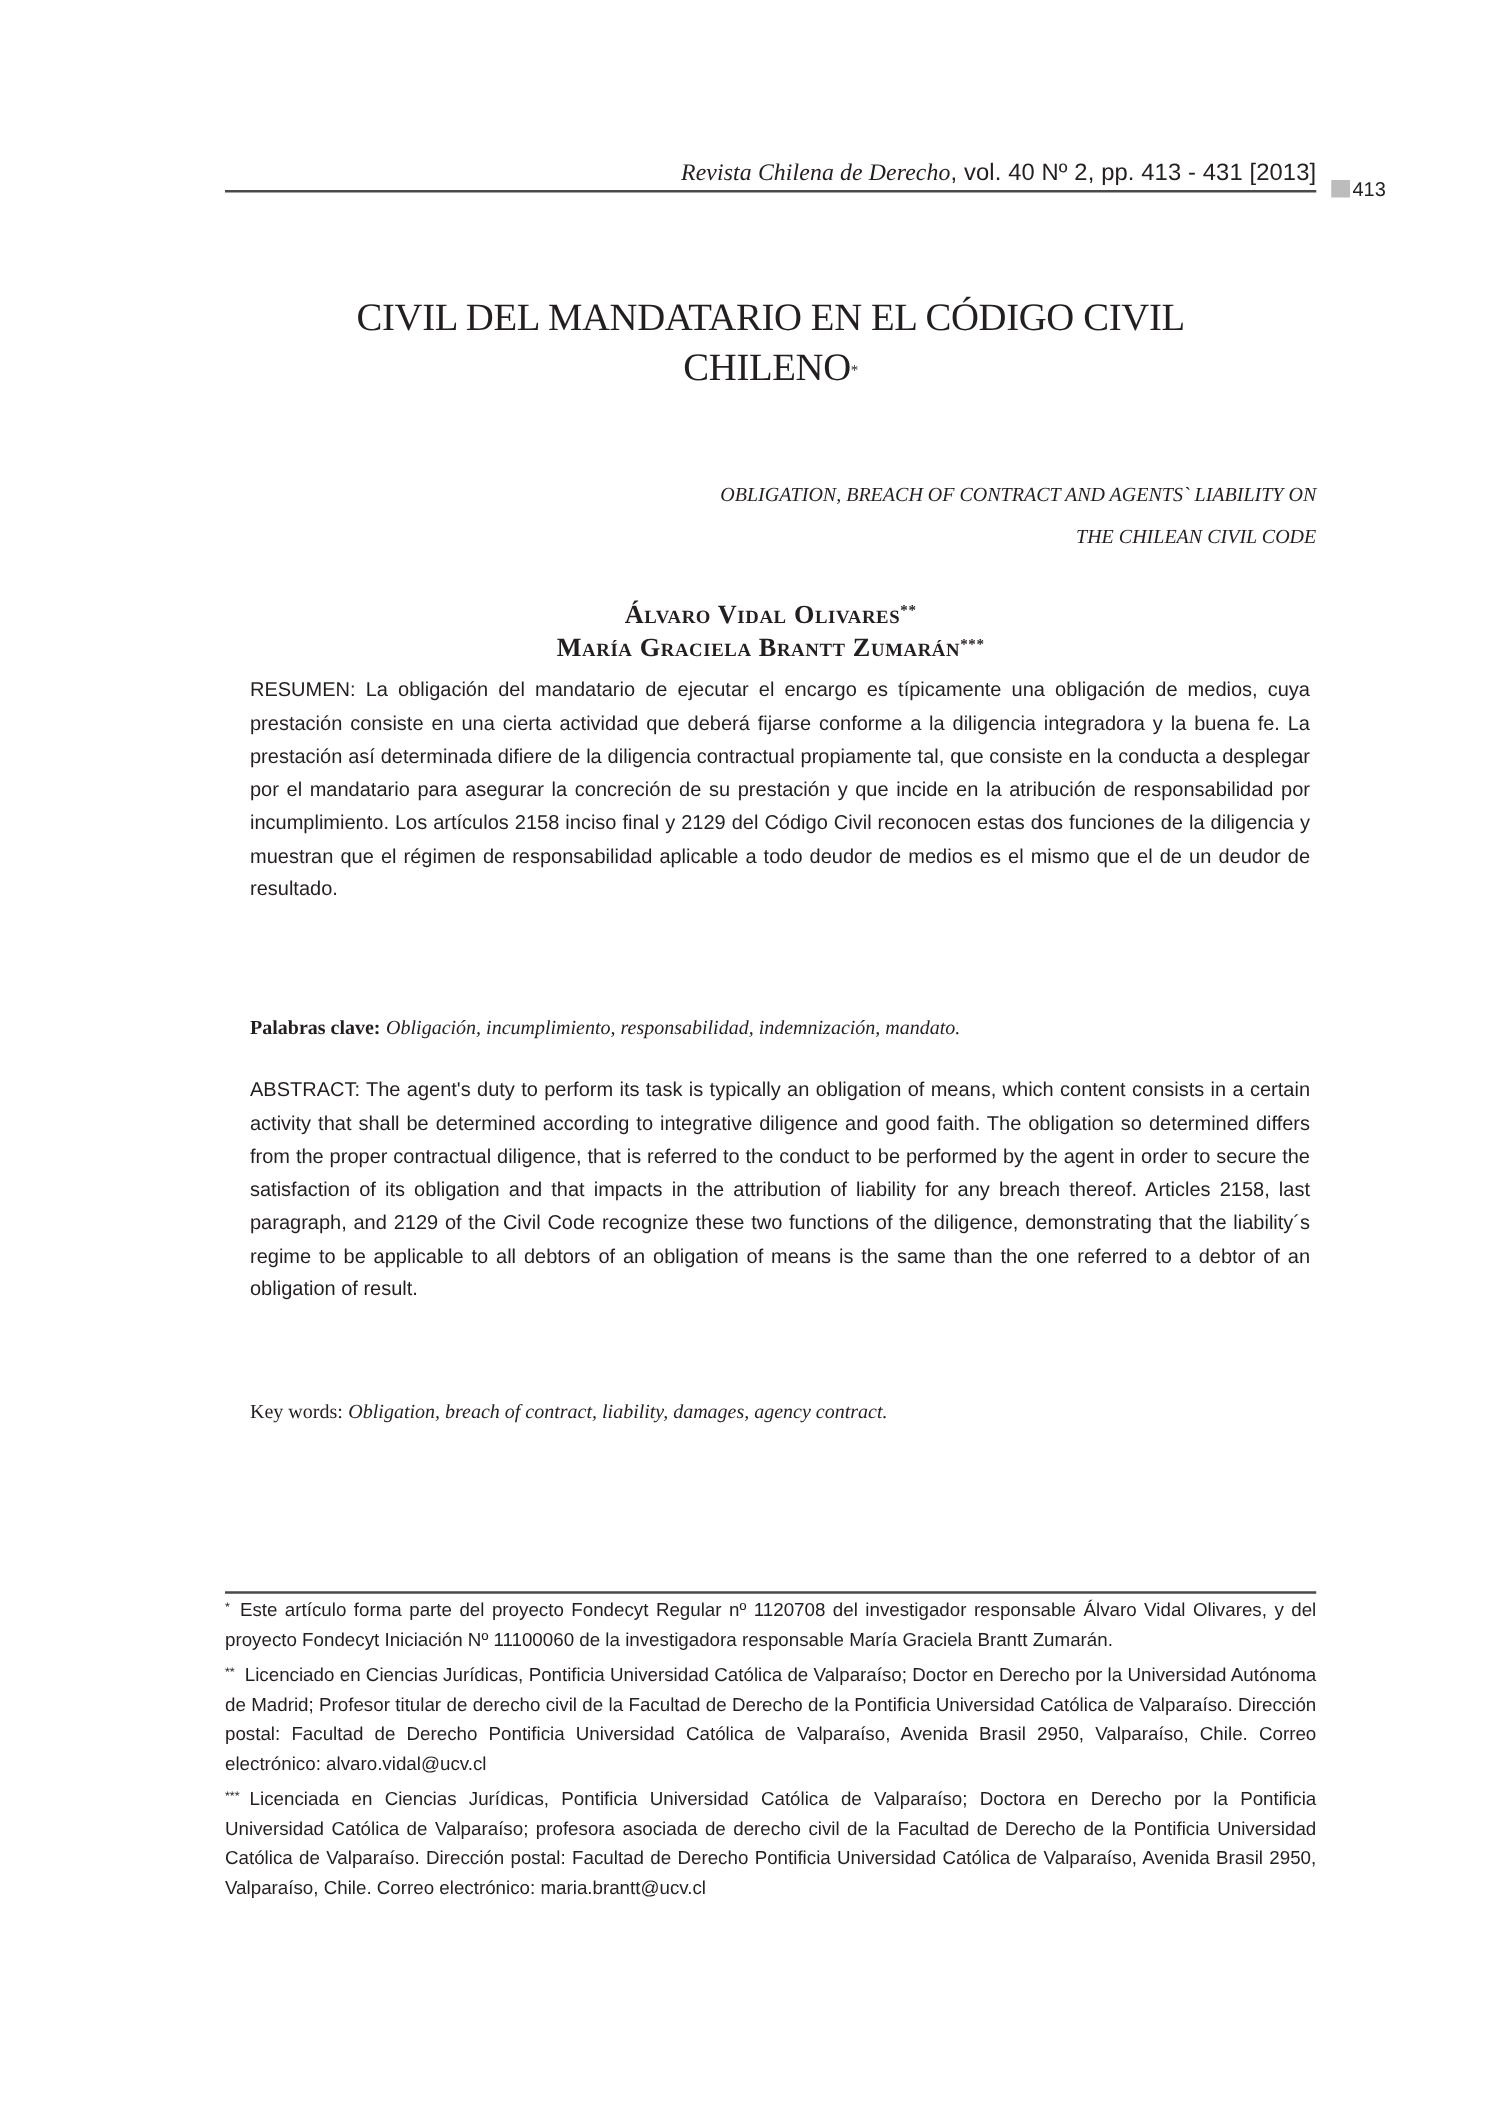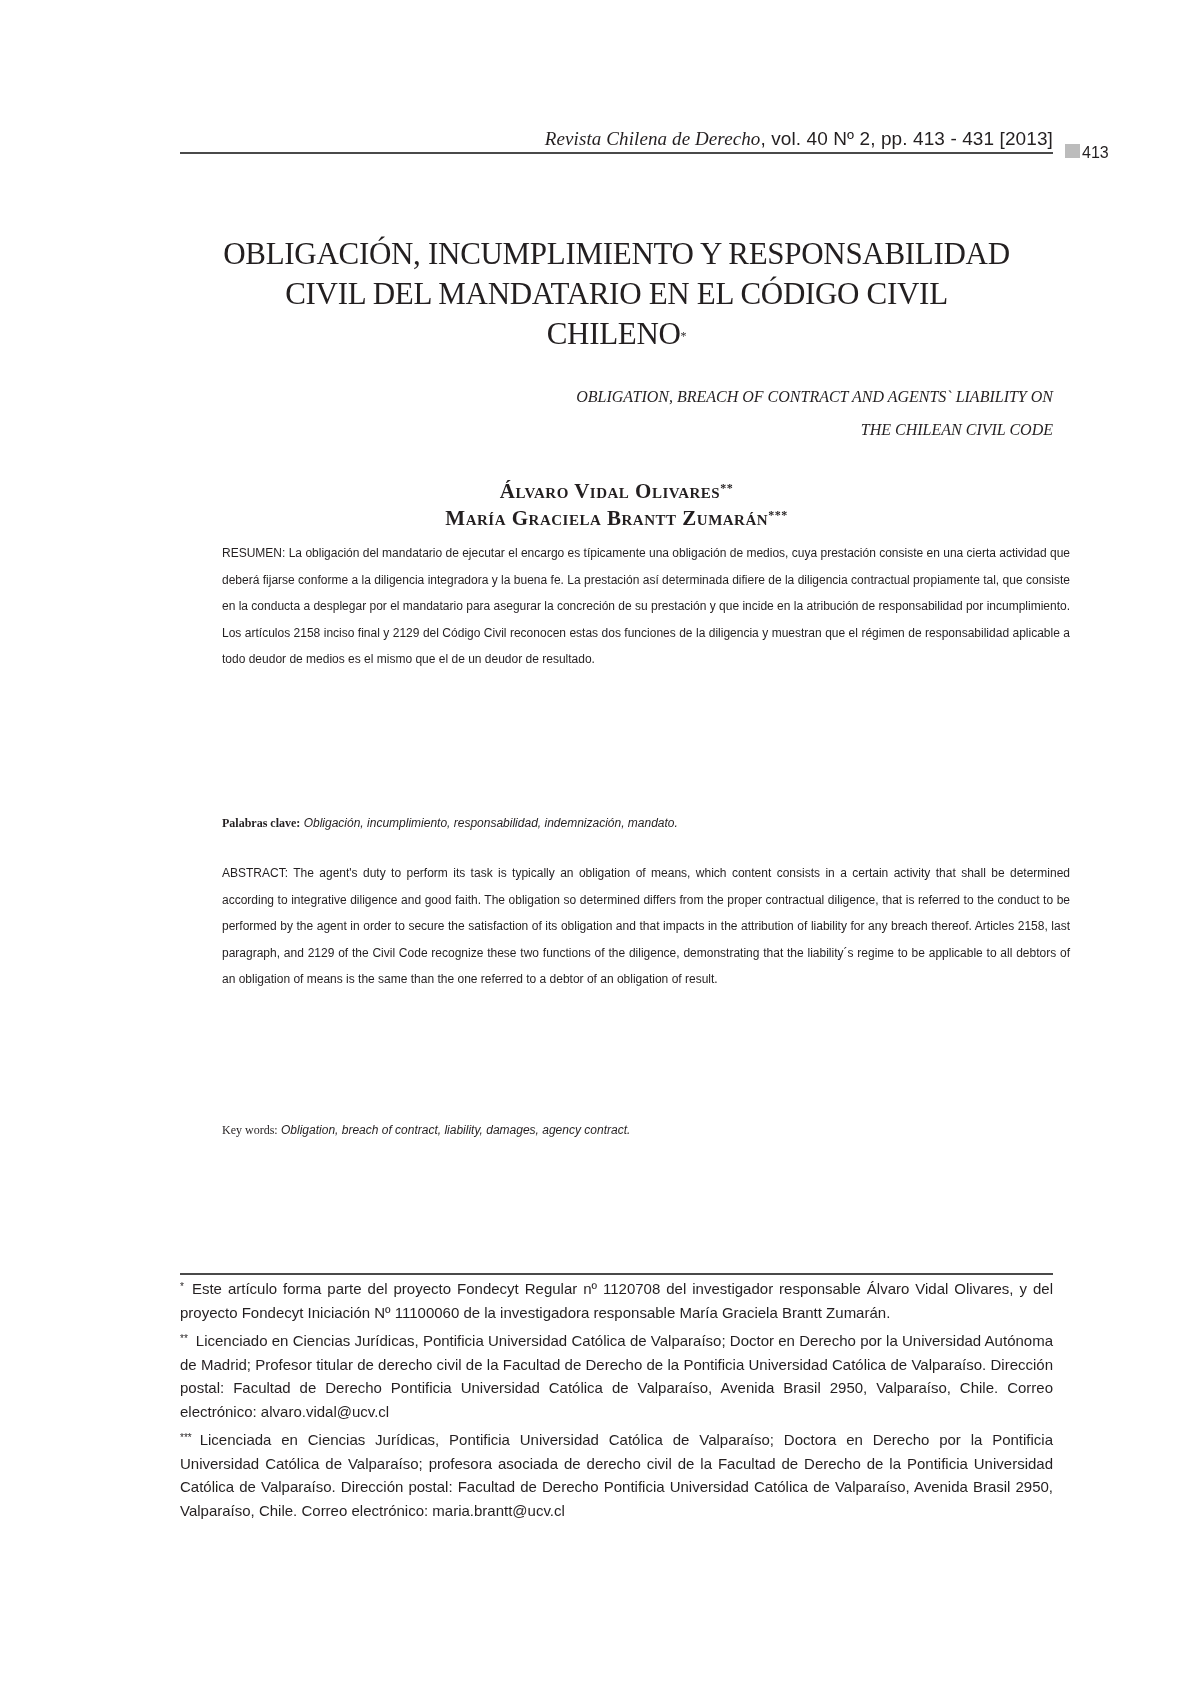--- a/index.html
+++ b/index.html
@@ -100,41 +100,41 @@
       letter-spacing: 0.5px;
     }
     .authors sup {
       font-size: 12px;
       vertical-align: top;
       position: relative;
       top: -3px;
     }
     .abstract-block {
       position: absolute;
-      left: 222px;
+      left: 200px;
       width: 848px;
       font-family: "Liberation Sans", sans-serif;
-      font-size: 12px;
+      font-size: 16px;
       line-height: 26.5px;
       text-align: justify;
       color: #231f20;
     }
     .abstract-block .lead {
       font-weight: normal;
     }
     .resumen { top: 540px; }
     .keywords-es { top: 810px; }
     .abstract-en { top: 860px; }
     .keywords-en { top: 1117px; }
     .kw-label {
       font-family: "Liberation Serif", serif;
       font-weight: bold;
     }
     .kw-values {
-      font-family: Liberation Sans, sans-serif;
+      font-family: Liberation Serif, serif;
       font-style: italic;
     }
     .kw-label-plain {
       font-family: Liberation Serif, serif;
     }
     .footnote-rule {
       position: absolute;
       left: 180px;
       top: 1273px;
       width: 873px;
@@ -169,21 +169,20 @@
 <div class="running-header">
   <em>Revista Chilena de Derecho</em><span>, vol. 40 Nº 2, pp. 413 - 431 [2013]</span>
 </div>
 <div class="header-rule"></div>
 <div class="page-marker">
   <span class="square"></span>
   <span>413</span>
 </div>
 
 <div class="title-es">
-  <div>OBLIGACIÓN, INCUMPLIMIENTO Y RESPONSABILIDAD</div>
   <div>CIVIL DEL MANDATARIO EN EL CÓDIGO CIVIL</div>
   <div><span>CHILENO</span><sup>*</sup></div>
 </div>
 
 <div class="title-en">
   <div>OBLIGATION, BREACH OF CONTRACT AND AGENTS` LIABILITY ON</div>
   <div>THE CHILEAN CIVIL CODE</div>
 </div>
 
 <div class="authors">

